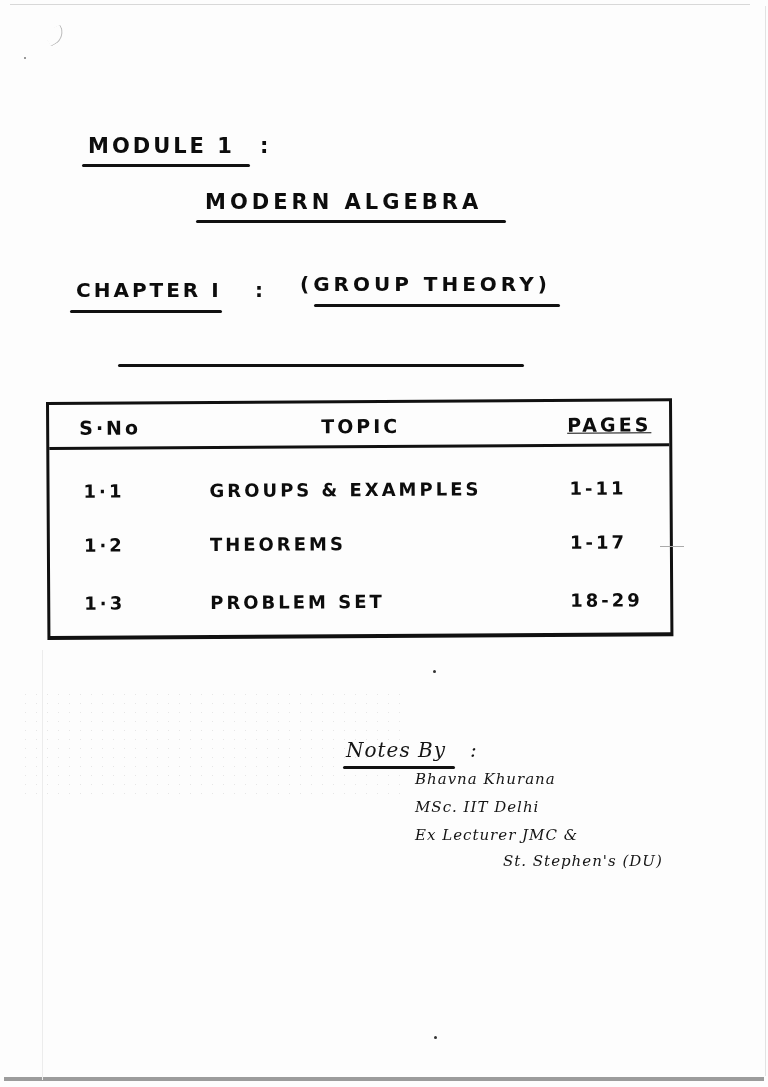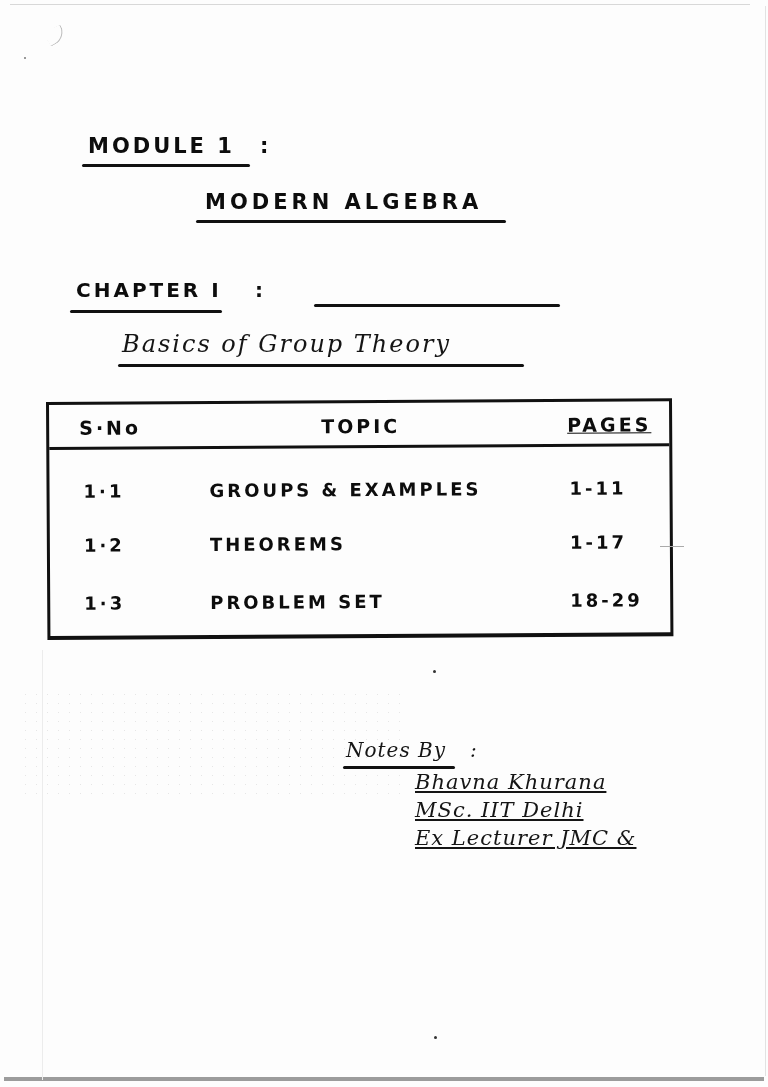--- a/index.html
+++ b/index.html
@@ -150,21 +150,21 @@
       position: absolute;
       left: 660px; top: 546px;
       width: 24px; height: 1px;
       background: #aaa;
     }
 
     
     .notes-label { left: 346px; top: 738px; font-size: 20px; letter-spacing: 1px; }
     .notes-colon { left: 470px; top: 738px; font-size: 20px; }
     .notes-uline { left: 343px; top: 766px; width: 112px; height: 3px; }
-    .author-line { font-size: 21px; letter-spacing: 1px; text-decoration: underline; }
+    .author-line { font-size: 15px; letter-spacing: 1px; }
     .author-0 { left: 415px; top: 770px; }
     .author-1 { left: 415px; top: 798px; text-align: right; }
     .author-2 { left: 415px; top: 826px; }
     .author-3 { left: 503px; top: 852px; }
   </style>
 </head>
 <body>
 
 <div class="page">
 
@@ -180,24 +180,24 @@
 
   <div class="hand module-title">MODULE 1</div>
   <div class="hand module-colon">:</div>
   <div class="uline module-uline"></div>
 
   <div class="hand subject-title">MODERN ALGEBRA</div>
   <div class="uline subject-uline"></div>
 
   <div class="hand chapter-label">CHAPTER I</div>
   <div class="hand chapter-colon">:</div>
+  <div class="hand chapter-topic">(GROUP THEORY)</div>
   <div class="uline chapter-uline-left"></div>
   <div class="uline chapter-uline-right"></div>
 
-  <div class="script section-title">Basics of Group Theory</div>
   <div class="uline section-uline"></div>
 
   <div class="toc-table">
     <div class="cell hdr col-sno">S·No</div>
     <div class="cell hdr col-topic">TOPIC</div>
     <div class="cell hdr col-pages">PAGES</div>
     <div class="toc-header-divider"></div>
 
     <div>
       <div class="cell row-cell row-0 c-sno">1·1</div>
@@ -216,14 +216,15 @@
     </div>
   </div>
   <div class="tick-mark"></div>
 
   <div class="script notes-label">Notes By</div>
   <div class="script notes-colon">:</div>
   <div class="uline notes-uline"></div>
   <div class="script author-line author-0">Bhavna Khurana</div>
   <div class="script author-line author-1">MSc. IIT Delhi</div>
   <div class="script author-line author-2">Ex Lecturer JMC &amp;</div>
+  <div class="script author-line author-3">St. Stephen's (DU)</div>
 
 </div>
 
 </body></html>

